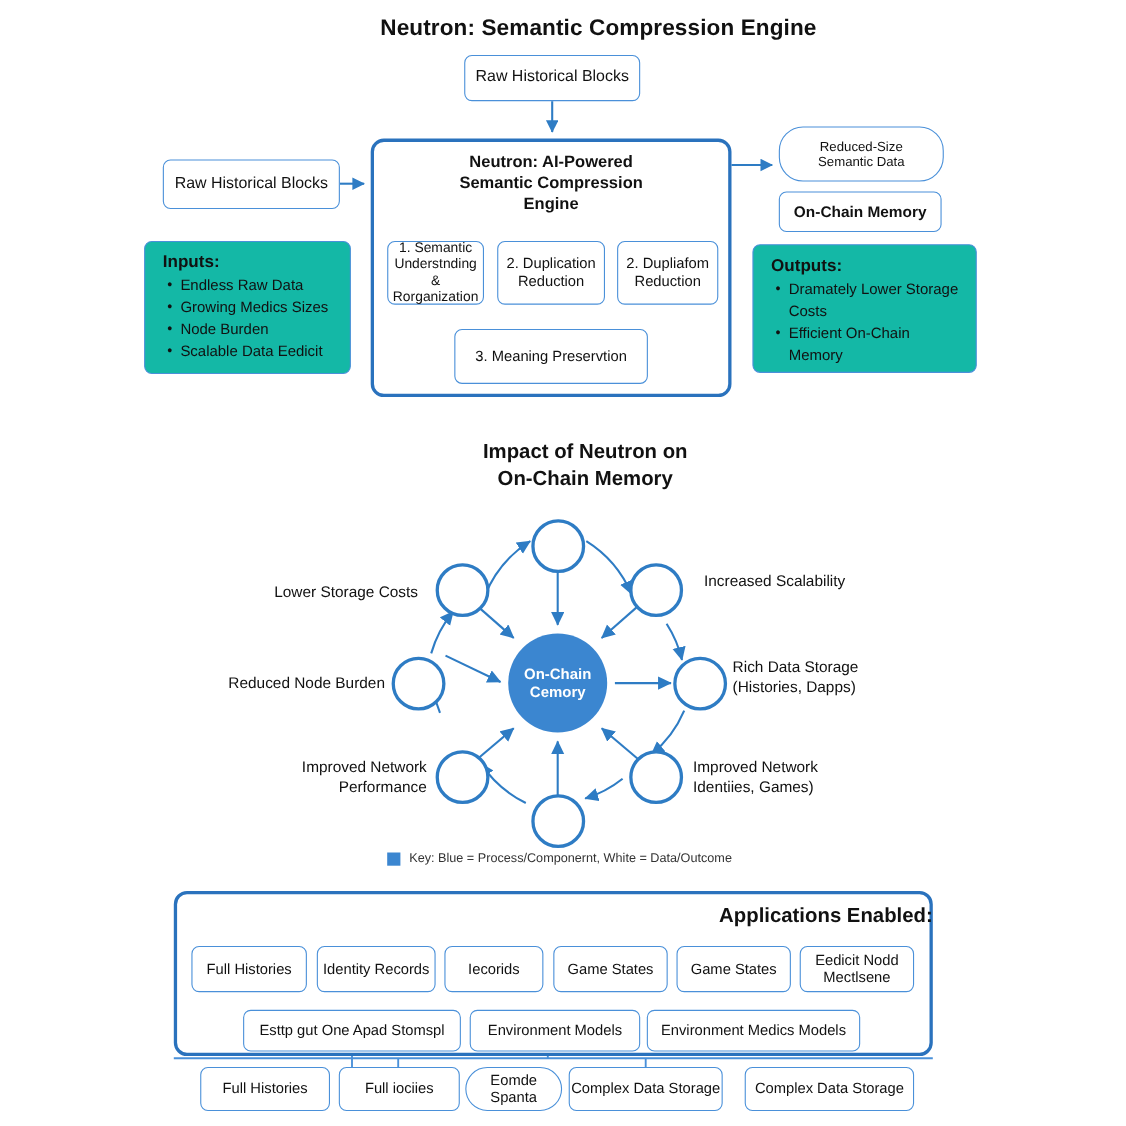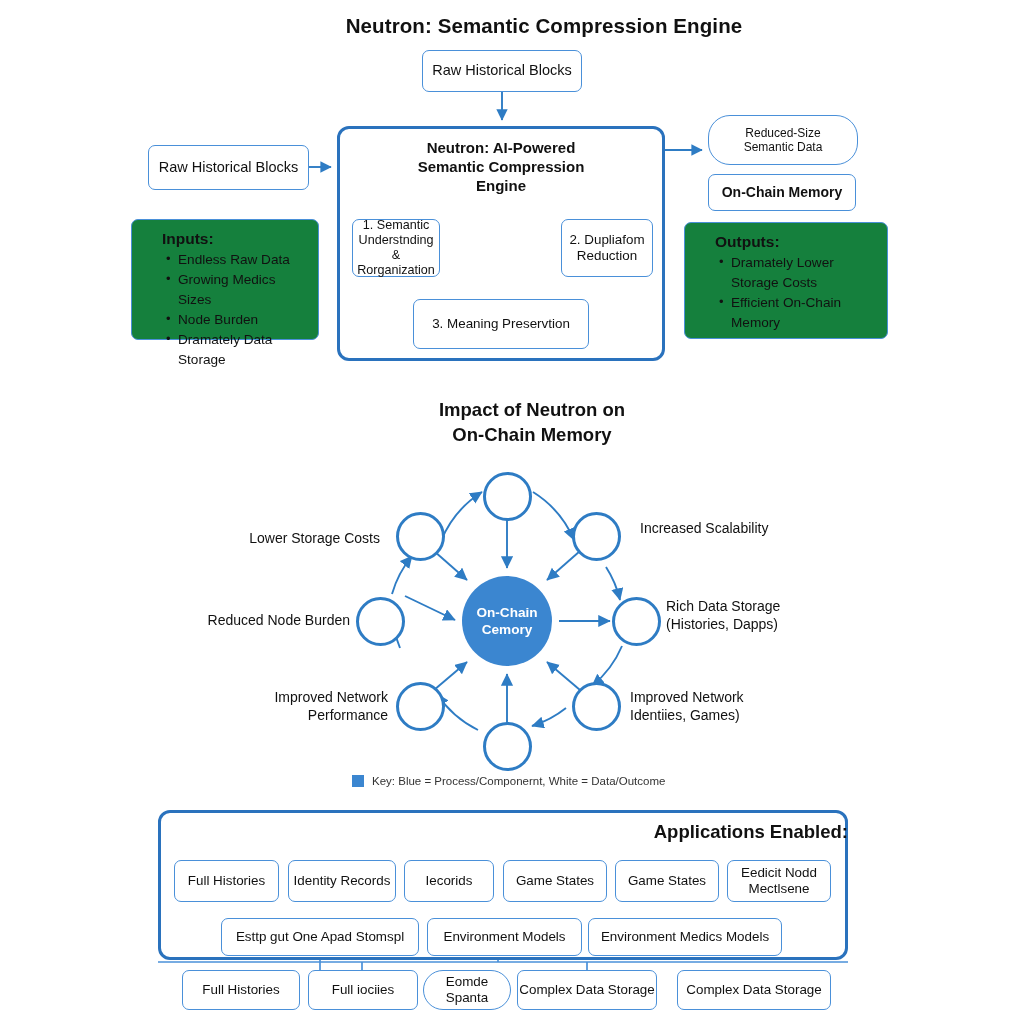--- a/index.html
+++ b/index.html
@@ -51,22 +51,22 @@
   #sub1{left:352px;top:219px;width:88px;height:58px;font-size:12.6px;}
   #sub2{left:452px;top:219px;width:98px;height:58px;font-size:13.4px;}
   #sub3{left:561px;top:219px;width:92px;height:58px;font-size:13.4px;}
   #sub4{left:413px;top:299px;width:176px;height:50px;font-size:13.4px;}
 
   #reduced{left:708px;top:115px;width:150px;height:50px;font-size:12px;font-weight:normal;border-radius:22px;}
   #onchainmem{left:708px;top:174px;width:148px;height:37px;font-size:14px;font-weight:bold;}
 
   .panel{
     position:absolute;box-sizing:border-box;
-    border:1.6px solid #4a90d9;border-radius:7px;background:#15803d;
-    padding:10px 12px 8px 30px;
+    border:1.6px solid #4a90d9;border-radius:7px;background:#14b8a6;
+    padding:10px 12px 8px 16px;
   }
   .panel .hd{font-weight:bold;font-size:15.5px;margin-bottom:2px;color:#111;}
   .panel ul{margin:0;padding-left:16px;list-style:none;}
   .panel li{font-size:13.6px;line-height:1.47;position:relative;color:#111;}
   .panel li:before{content:"\2022";position:absolute;left:-12px;top:-1px;font-size:13px;}
 
   #inputs{left:131px;top:219px;width:188px;height:121px;}
   #outputs{left:684px;top:222px;width:204px;height:117px;}
 
   
@@ -167,34 +167,35 @@
 
   <div class="node" id="raw-top">Raw Historical Blocks</div>
   <div class="node" id="raw-left">Raw Historical Blocks</div>
 
   <div id="engine"></div>
   <div id="engine-title" style="white-space:pre-line;">Neutron: AI-Powered
 Semantic Compression
 Engine</div>
 
   <div class="node" id="sub1">1. Semantic Understnding &amp; Rorganization</div>
+  <div class="node" id="sub2">2. Duplication Reduction</div>
   <div class="node" id="sub3">2. Dupliafom Reduction</div>
   <div class="node" id="sub4">3. Meaning Preservtion</div>
 
   <div class="node" id="reduced" style="white-space:pre-line;">Reduced-Size
 Semantic Data</div>
   <div class="node" id="onchainmem">On-Chain Memory</div>
 
   <div class="panel" id="inputs">
     <div class="hd">Inputs:</div>
     <ul>
       <li>Endless Raw Data</li>
       <li>Growing Medics Sizes</li>
       <li>Node Burden</li>
-      <li>Dramately Data Storage</li>
+      <li>Scalable Data Eedicit</li>
     </ul>
   </div>
 
   <div class="panel" id="outputs">
     <div class="hd">Outputs:</div>
     <ul>
       <li>Dramately Lower Storage Costs</li>
       <li>Efficient On-Chain Memory</li>
     </ul>
   </div>

